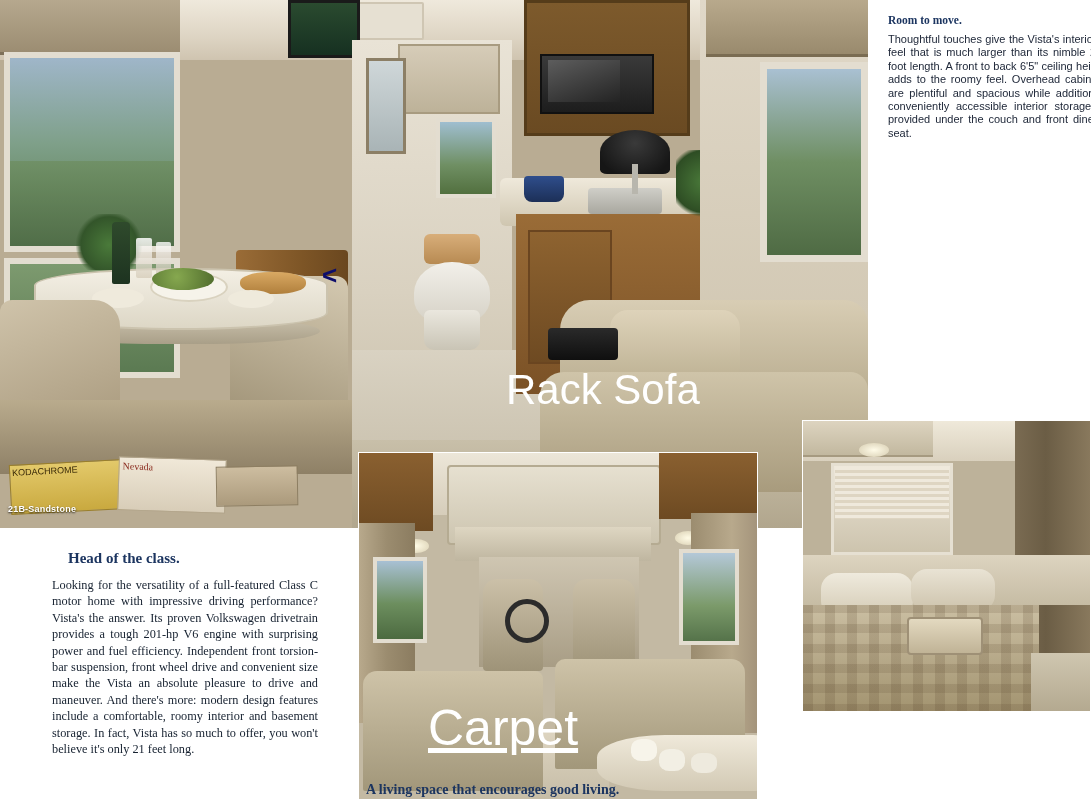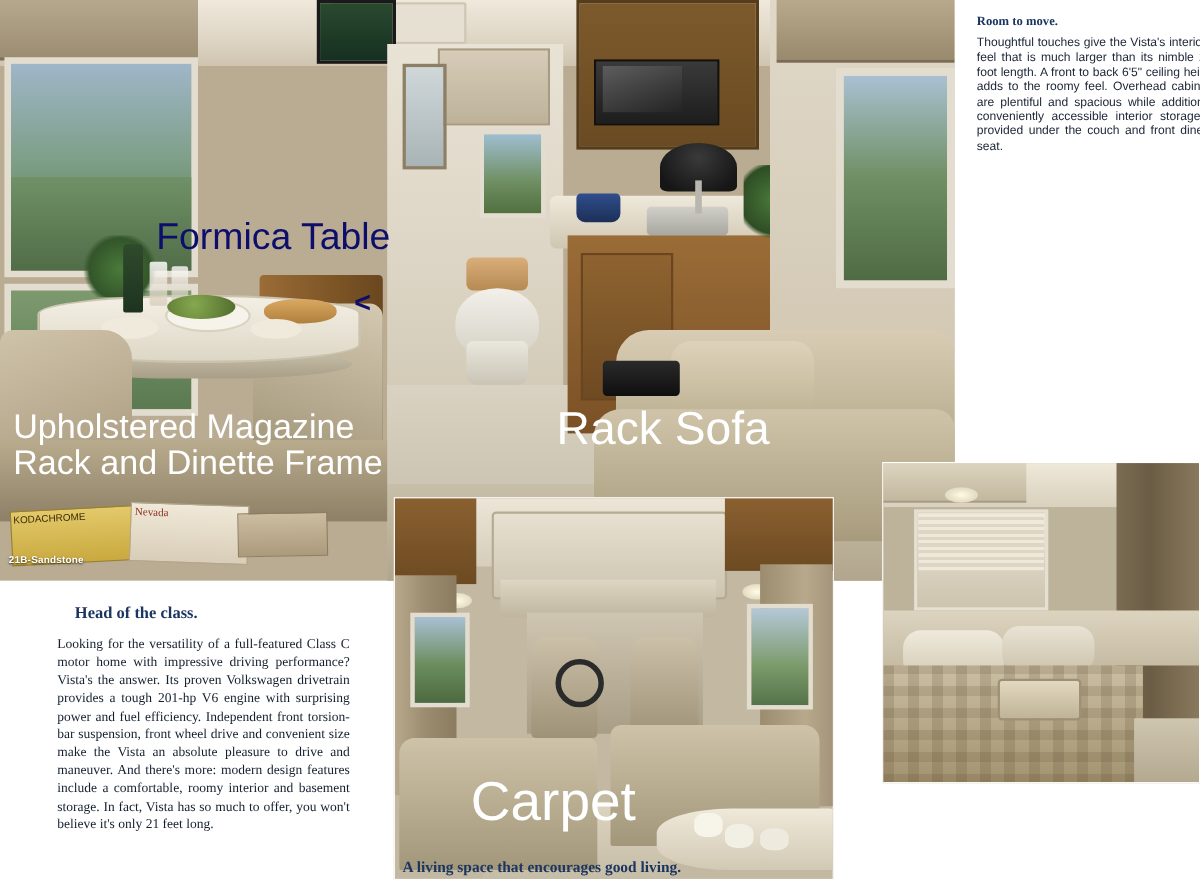--- a/index.html
+++ b/index.html
@@ -523,20 +523,21 @@
   }
   .anno-sofa {
     left: 506px; top: 368px;
     font-size: 42px;
     color: #ffffff;
   }
   .anno-carpet {
     left: 428px; top: 702px;
     font-size: 50px;
     color: #ffffff;
+    text-decoration: underline;
   }
 </style>
 </head>
 <body>
 
 <div id="page">
 
   <div class="photo-main">
     <div class="pm-ceiling"></div>
     <div class="pm-ceiling-vent"></div>
@@ -645,20 +646,17 @@
     <div class="pbd-blind"></div>
     <div class="pbd-curtain-r"></div>
     <div class="pbd-wall"></div>
     <div class="pbd-pillow1"></div>
     <div class="pbd-pillow2"></div>
     <div class="pbd-bed"></div>
     <div class="pbd-tray"></div>
     <div class="pbd-floor"></div>
   </div>
 
-  <div class="anno anno-formica">Formica Table</div>
   <div class="anno anno-arrow">&lt;</div>
-  <div class="anno anno-uph">Upholstered Magazine
-Rack and Dinette Frame</div>
   <div class="anno anno-sofa">Rack Sofa</div>
   <div class="anno anno-carpet">Carpet</div>
 
 </div>
 
 </body></html>

